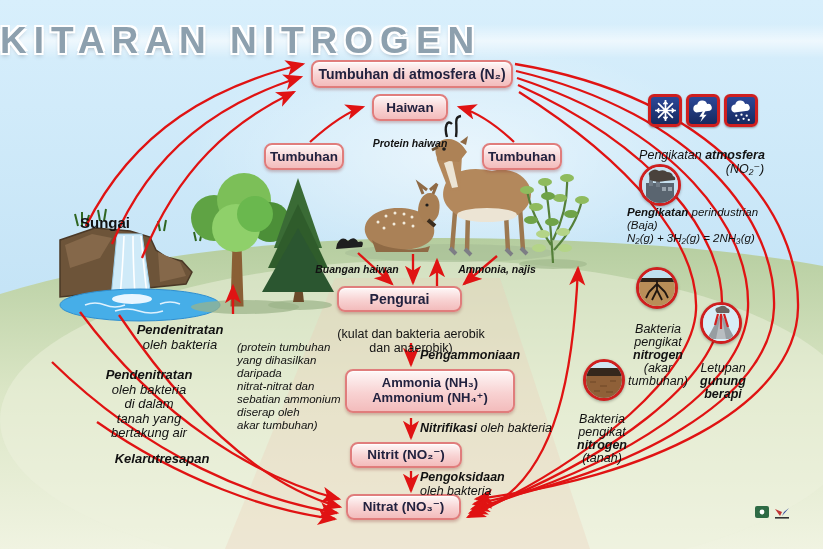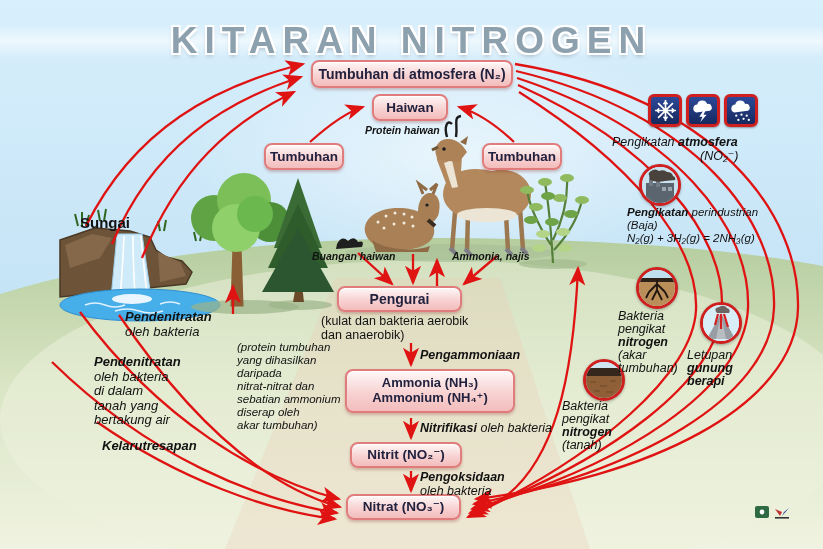--- a/index.html
+++ b/index.html
@@ -5,38 +5,38 @@
   html,body{margin:0;padding:0;background:#9fb8c8;}
   #stage{
     position:relative;width:823px;height:549px;overflow:hidden;
     font-family:"Liberation Sans","DejaVu Sans",sans-serif;
     background:#c4e2f4;
   }
   svg{display:block;}
   .layer{position:absolute;left:0;top:0;}
   
   #title{
-    position:absolute;top:20px;left:0;width:100%;text-align:center;z-index:5;
+    position:absolute;top:20px;left:0;width:100%;z-index:5;
     font-size:37px;font-weight:800;letter-spacing:7px;color:#8da0ae;
     text-shadow:-2px -2px 0 #fff,2px -2px 0 #fff,-2px 2px 0 #fff,2px 2px 0 #fff,
                 0 0 2px #fff,0 3px 4px rgba(70,90,110,.4);
   }
   
   .pbox{
     position:absolute;z-index:4;box-sizing:border-box;
     background:linear-gradient(#fef7f7,#f8d2d2 55%,#f3bcbc);
     border:2px solid #e07d7c;border-radius:8px;
     color:#22223f;font-weight:bold;text-align:center;
     display:flex;flex-direction:column;align-items:center;justify-content:center;
     box-shadow:0 2px 3px rgba(130,40,40,.28), inset 0 1px 1px #fff;
     line-height:1.15;
   }
   
   .lbl{position:absolute;z-index:5;color:#121212;line-height:1.12;}
-  .c{text-align:left;}
+  .c{text-align:center;margin-top:13px;}
   .pre{white-space:pre-line;}
   .bi{font-weight:bold;font-style:italic;}
   .it{font-style:italic;}
   .b{font-weight:bold;}
   .s10{font-size:10.5px;}
   .s11{font-size:11.5px;}
   .s12{font-size:12.5px;}
   .s13{font-size:13px;}
   .s15{font-size:15px;}
   

